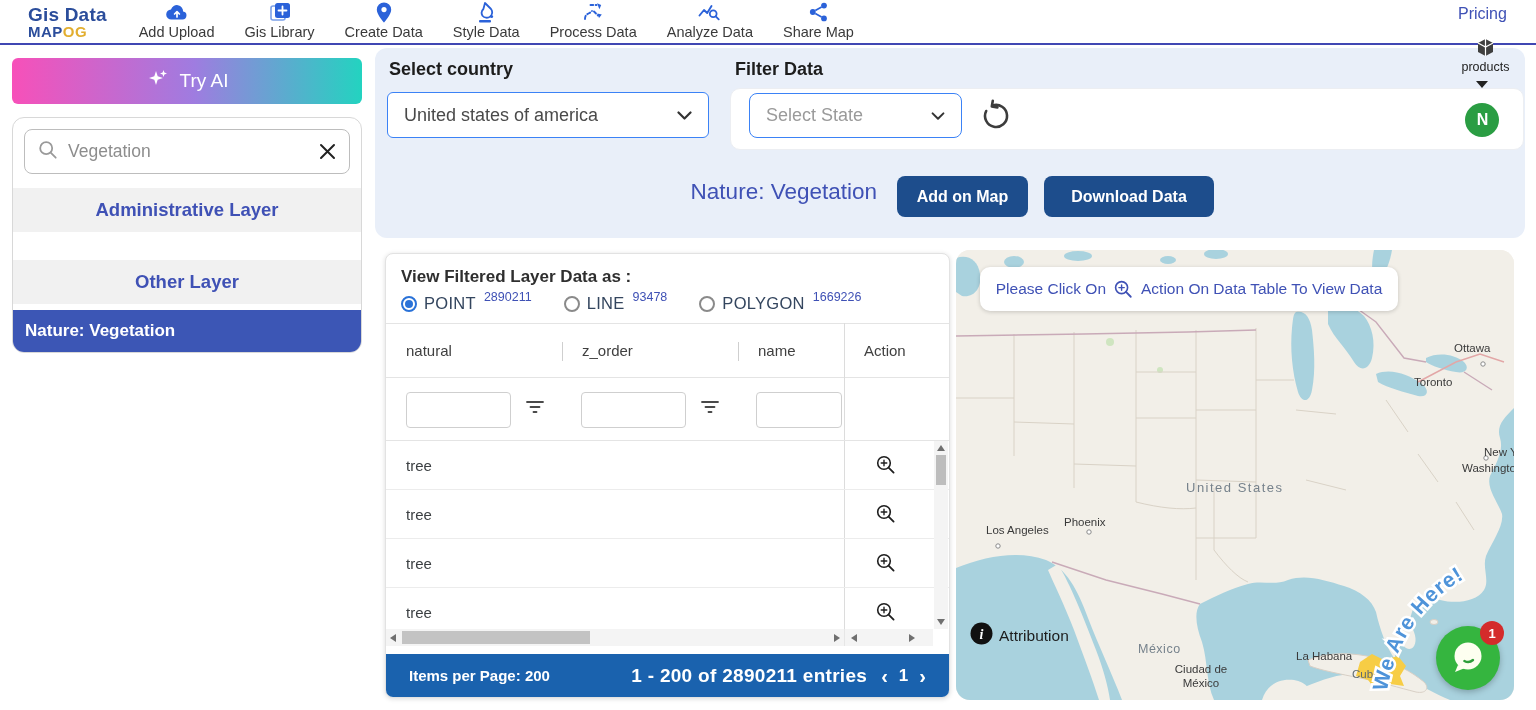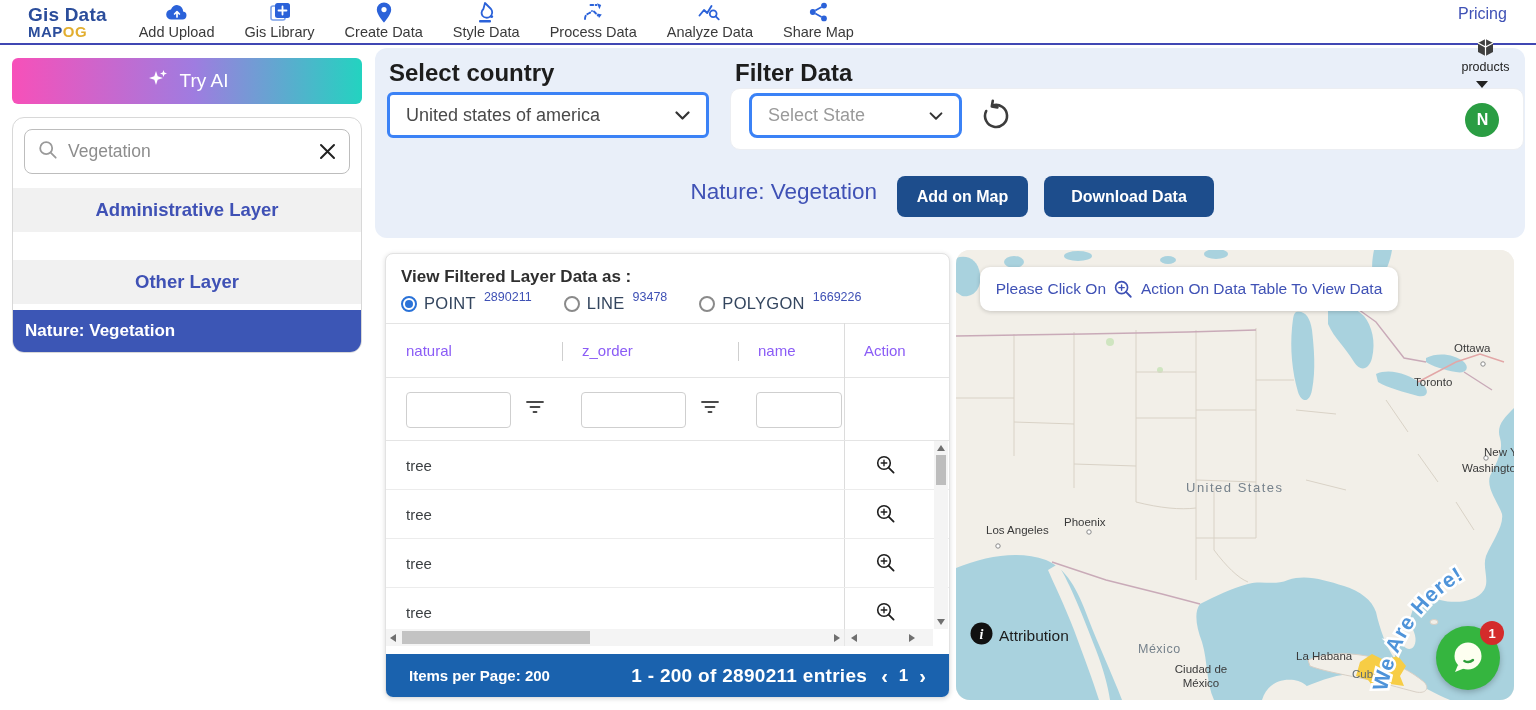--- a/index.html
+++ b/index.html
@@ -49,23 +49,23 @@
   .section-head{height:44px; background:#f1f1f1; color:var(--brand-indigo); font-weight:700; font-size:18.5px;
                 display:flex; align-items:center; justify-content:center; cursor:pointer;}
   .sec-gap{height:28px; background:#fff;}
   .sec-gap2{height:6px; background:#fff;}
   .layer-selected{height:42px; background:var(--selected-layer-bg); color:#fff; font-size:17px; font-weight:600;
                   display:flex; align-items:center; padding-left:12px; cursor:pointer;}
 
   
   .top-panel{position:absolute; left:375px; top:48px; width:1150px; height:190px; background:var(--panel-bg);
              border-radius:12px;}
-  .fld-label{position:absolute; font-size:24px; font-weight:700; color:#1d1d1d;}
+  .fld-label{position:absolute; font-size:18px; font-weight:700; color:#1d1d1d;}
   .lbl-country{left:14px; top:11px;} .lbl-filter{left:360px; top:11px;}
-  .select{position:absolute; background:#fff; border:3px solid #3b82f6; border-radius:6px; display:flex;
+  .select{position:absolute; background:#fff; border:1px solid #3b82f6; border-radius:6px; display:flex;
           align-items:center; padding:0 16px; cursor:pointer; font-size:18px; color:#4a4a4a;}
   .sel-country{left:12px; top:44px; width:322px; height:46px;}
   .sel-state{left:374px; top:45px; width:213px; height:45px; border-radius:8px; color:#9a9a9a;}
   .select .chev{margin-left:auto;}
   .filter-white{position:absolute; left:355px; top:40px; width:794px; height:62px; background:#fff;
                 border:1px solid #eceef2; border-radius:10px;}
   .reset-btn{position:absolute; left:604px; top:51px; width:34px; height:34px; border:none; background:transparent; cursor:pointer;}
   .title-row{position:absolute; left:0; top:128px; width:100%; height:41px;}
   .layer-title{position:absolute; right:648px; top:3px; font-size:22.5px; font-weight:500; color:var(--brand-indigo); white-space:nowrap;}
   .btn-navy{position:absolute; top:0; height:41px; background:var(--button-navy); color:#fff; border:none;
@@ -80,21 +80,21 @@
   .view-as{padding:13px 0 0 15px; font-size:17px; font-weight:600; color:#2f2f2f;}
   .geo-row{display:flex; gap:32px; padding:7px 0 0 15px; align-items:center;}
   .geo{display:flex; align-items:flex-start; gap:7px; cursor:pointer;}
   .radio{width:16px; height:16px; border:2px solid #8a8a8a; border-radius:50%; margin-top:2px; position:relative; background:#fff;}
   .radio.checked{border-color:var(--radio-blue);}
   .radio.checked::after{content:""; position:absolute; inset:2px; border-radius:50%; background:var(--radio-blue);}
   .geo-label{font-size:16.5px; color:#33455e; letter-spacing:.3px;}
   .geo .sup{font-size:12.5px; color:var(--count-blue); position:relative; top:-4px; margin-left:1px;}
   .thead{position:absolute; left:0; top:69px; width:100%; height:55px; border-top:1px solid #e4e4e4;
          border-bottom:1px solid #e4e4e4;}
-  .th{position:absolute; top:0; height:100%; display:flex; align-items:center; font-size:15px; color:#8b5cf6;}
+  .th{position:absolute; top:0; height:100%; display:flex; align-items:center; font-size:15px; color:#404040;}
   .th-sep{position:absolute; top:18px; width:1px; height:19px; background:#cfcfcf;}
   .action-vline{position:absolute; left:458px; top:69px; height:323px; width:1px; background:#dcdcdc;}
   .filter-row{position:absolute; left:0; top:124px; width:100%; height:63px; border-bottom:1px solid #e4e4e4;}
   .f-input{position:absolute; top:14px; height:36px; border:1px solid #cfcfcf; border-radius:4px; font-family:inherit;
            font-size:14px; padding:0 8px; outline:none;}
   .funnel{position:absolute; top:22px; cursor:pointer;}
   .rows{position:absolute; left:0; top:187px; width:100%; height:188px; overflow:hidden;}
   .trow{height:49px; border-bottom:1px solid #ececec; position:relative; display:flex; align-items:center;}
   .trow .cell{font-size:15px; color:#3c4043; padding-left:20px;}
   .zoom-act{position:absolute; left:489px; top:50%; transform:translateY(-50%); background:none; border:none; cursor:pointer; display:flex;}

